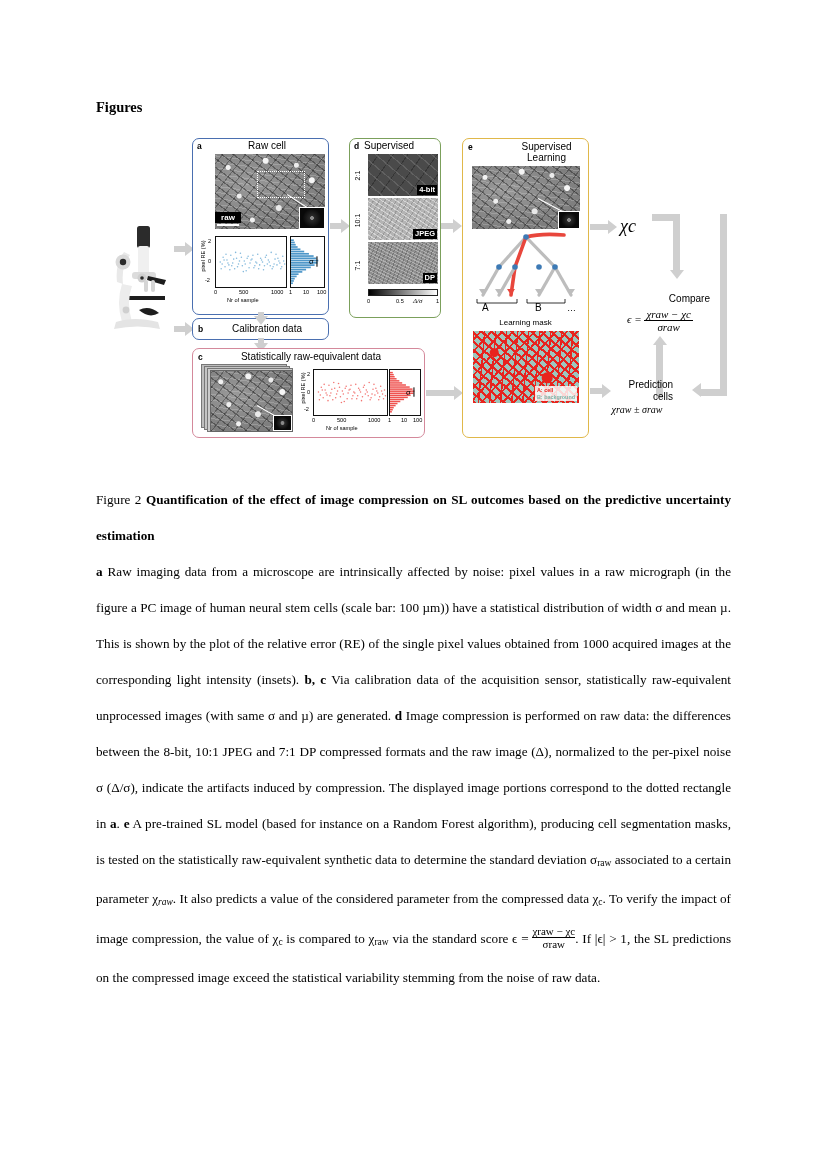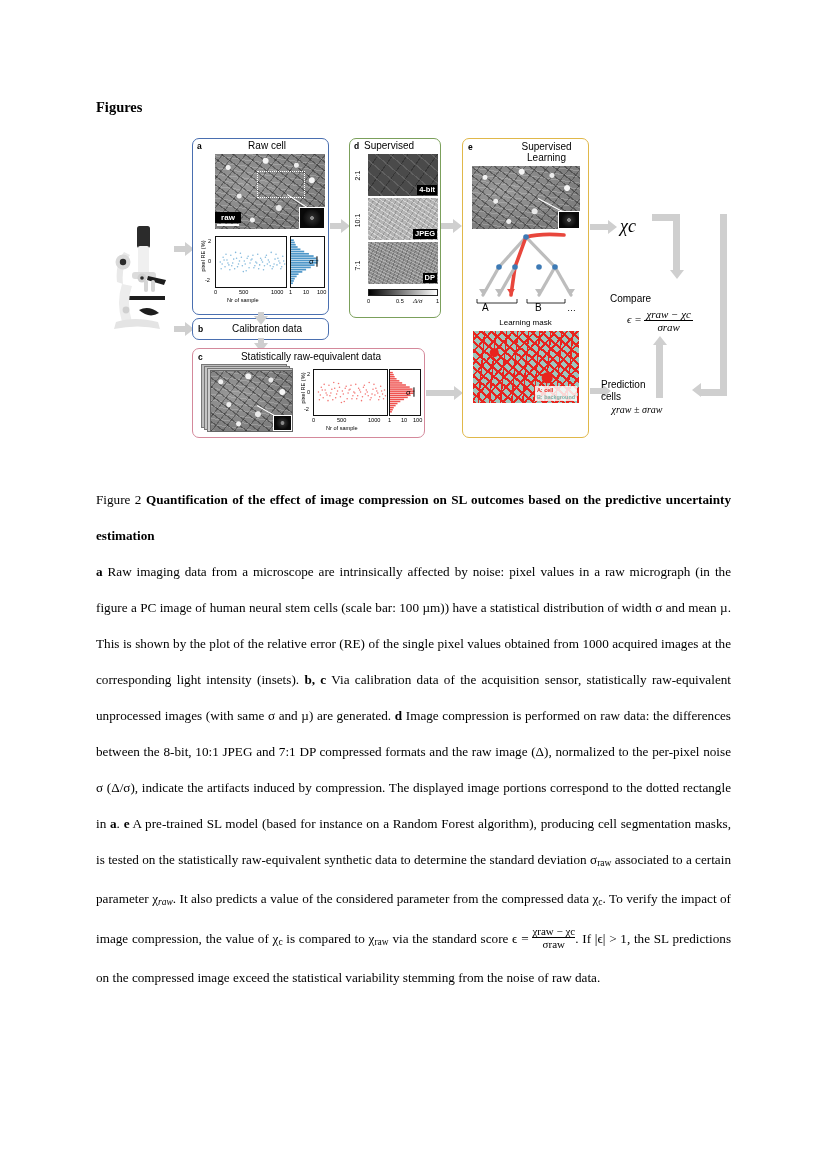--- a/index.html
+++ b/index.html
@@ -107,21 +107,21 @@
 
   
   .arrow{position:absolute;}
   .abody{position:absolute;background:#cfcfcf;}
   .ahead{position:absolute;width:0;height:0;}
   .ahead-r{border-top:7px solid transparent;border-bottom:7px solid transparent;border-left:9px solid #cfcfcf;}
   .ahead-d{border-left:7px solid transparent;border-right:7px solid transparent;border-top:9px solid #cfcfcf;}
   .ahead-u{border-left:7px solid transparent;border-right:7px solid transparent;border-bottom:9px solid #cfcfcf;}
 
   
-  .rlabel{position:absolute;font-family:"Liberation Sans", sans-serif;font-size:10px;color:#000;text-align:left;line-height:12px;}
+  .rlabel{position:absolute;font-family:"Liberation Sans", sans-serif;font-size:10px;color:#000;text-align:right;line-height:12px;}
   .math{font-family:"Liberation Serif", serif;font-style:italic;}
 
   .frac{display:inline-block;vertical-align:middle;text-align:center;}
   .frac .num{display:block;border-bottom:1px solid #000;padding:0 2px;}
   .frac .den{display:block;padding:0 2px;}
   .sub{font-size:.72em;vertical-align:-.25em;}
 
   
   .caption{
     position:absolute;left:96px;top:482px;width:635px;

